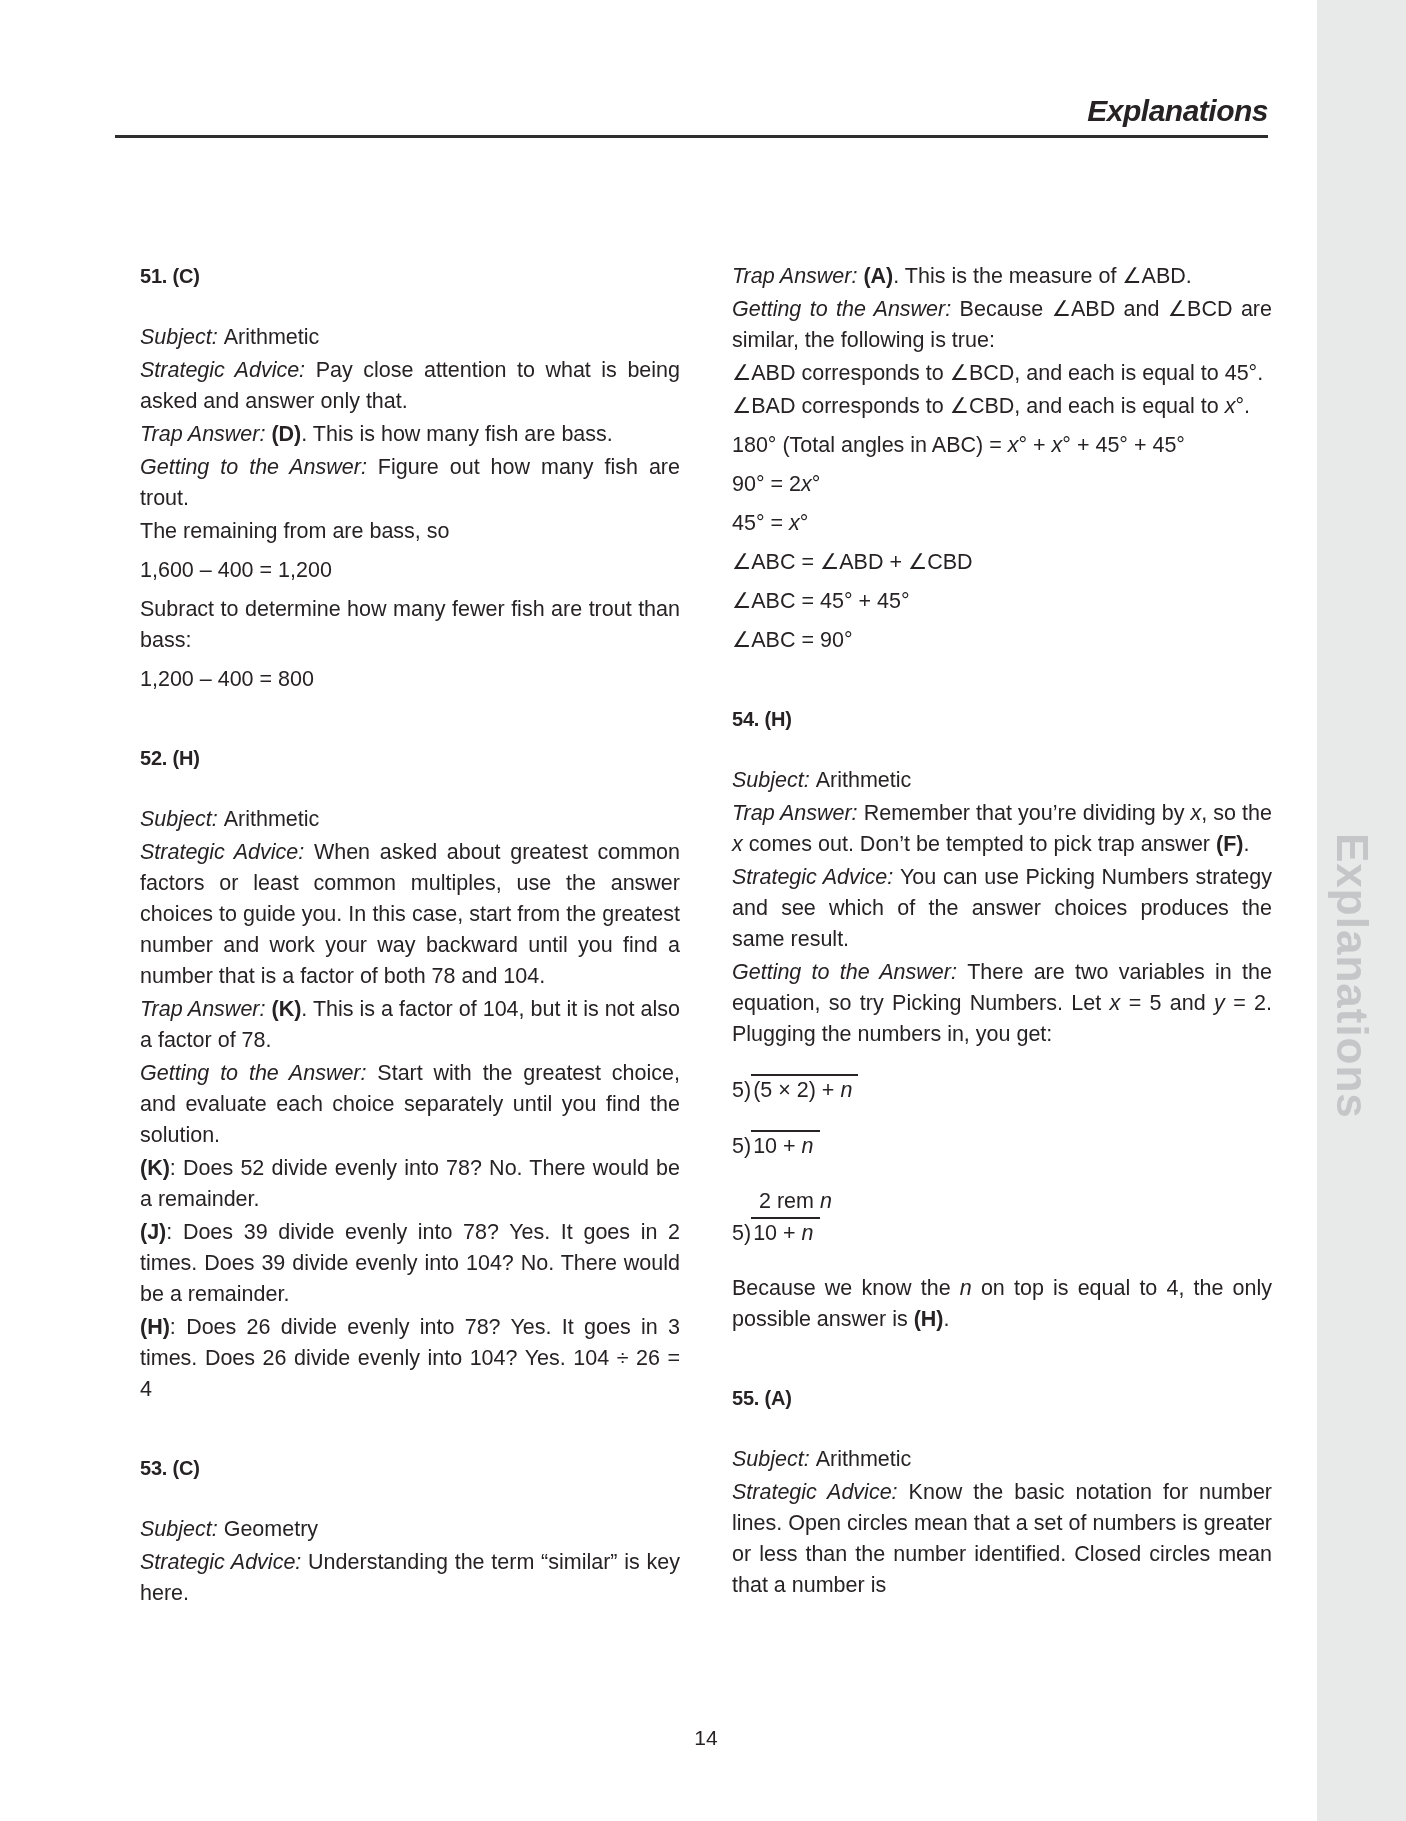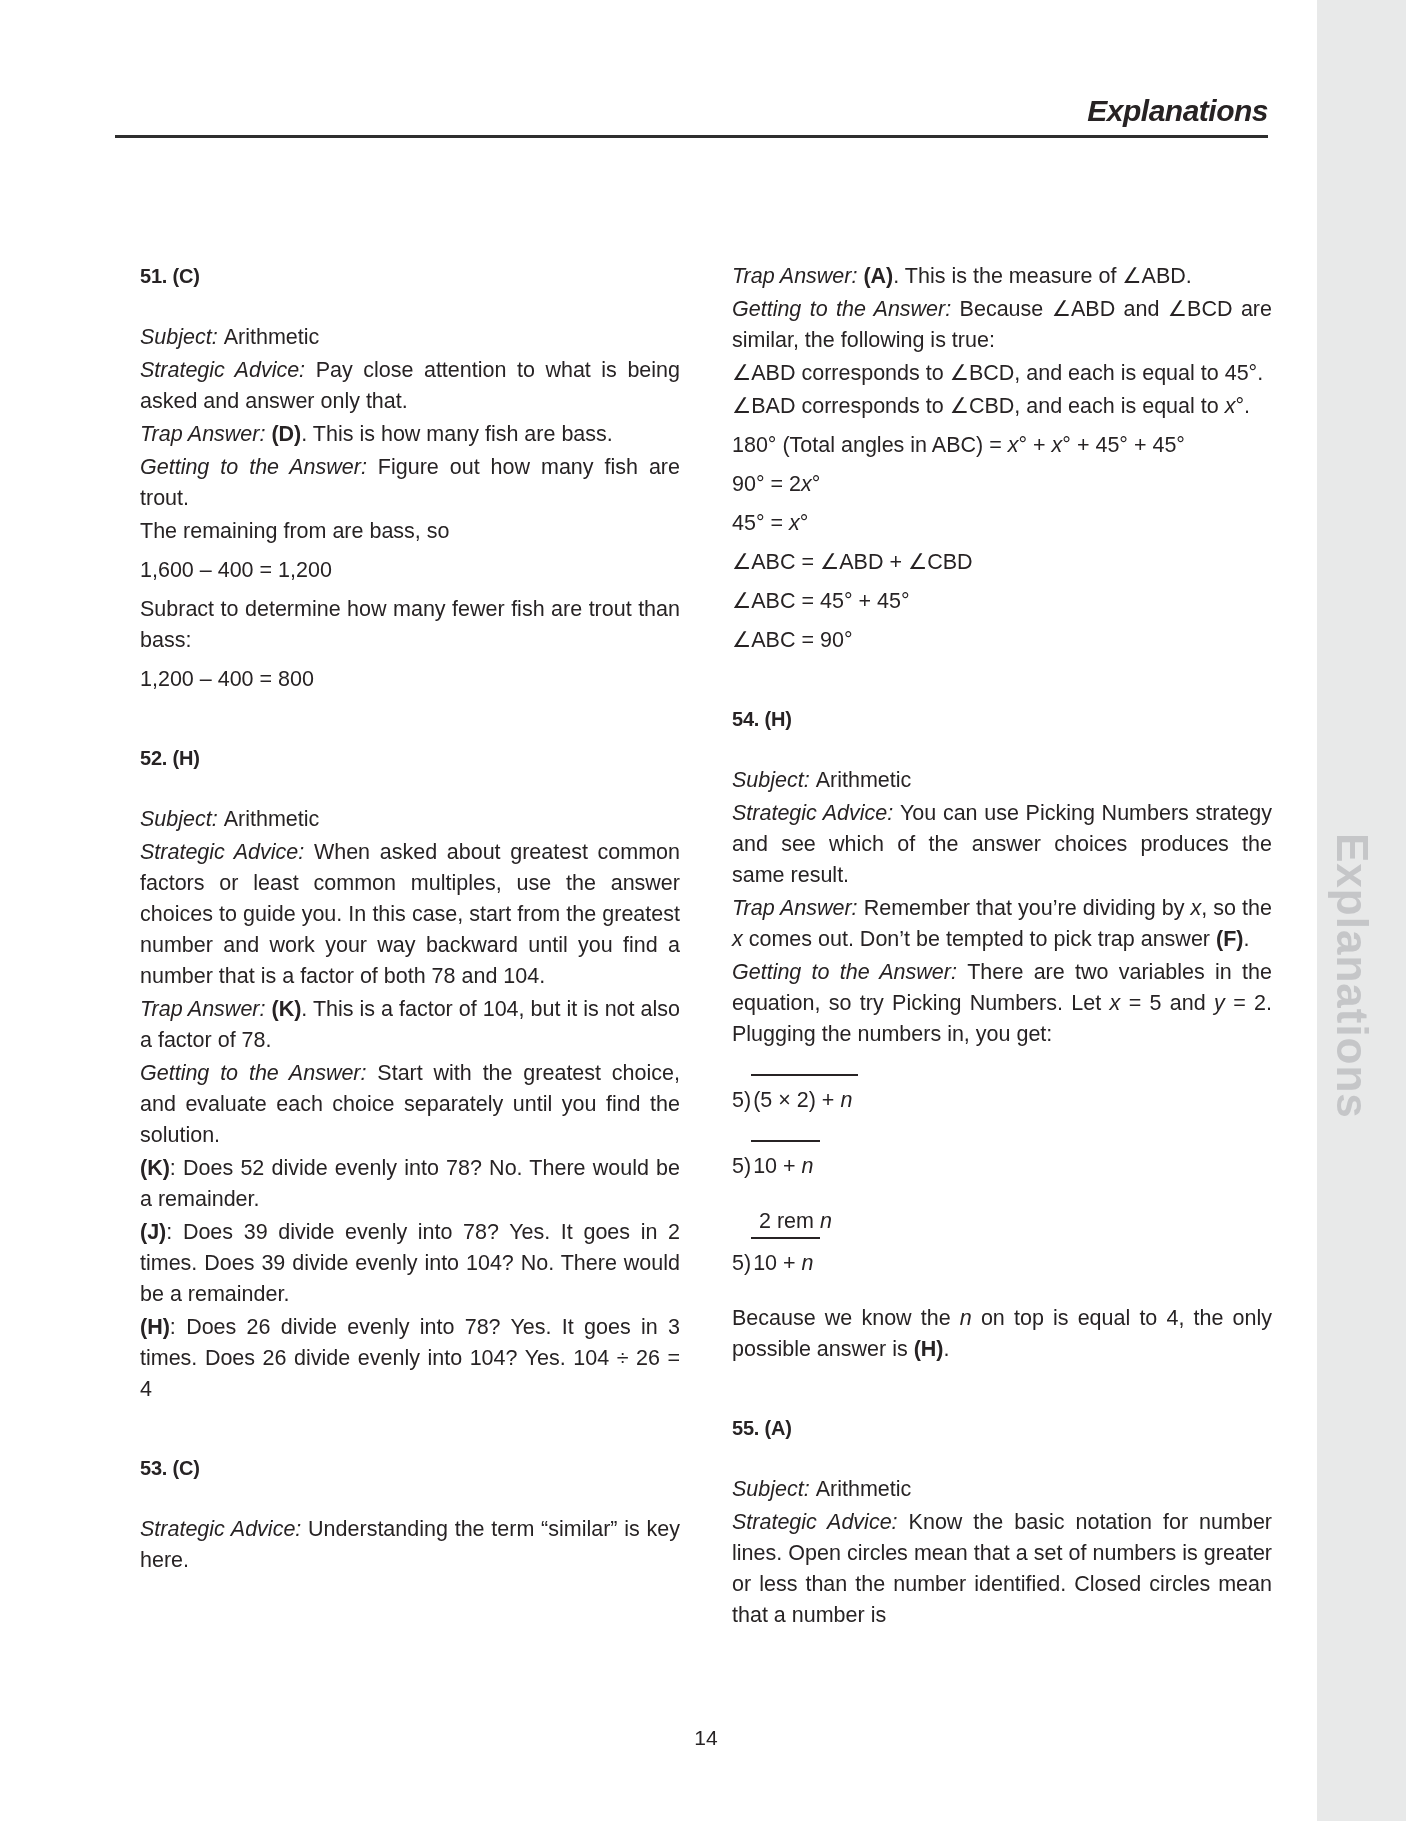--- a/index.html
+++ b/index.html
@@ -15,21 +15,21 @@
   .col-left{left:140px}
   .col-right{left:732px}
   .para{margin:0 0 2px;text-align:justify}
   .eq{margin:8px 0;text-align:left}
   .h{font-size:20px;font-weight:bold;margin:48px 0 30px;letter-spacing:-0.2px}
   .col .h:first-child{margin-top:0}
   .i{font-style:italic}
   .b{font-weight:bold}
   .ldiv{margin:24px 0;text-align:left}
   .ld-quot{padding-left:27px}
-  .ld-dividend{display:inline-block;border-top:2.5px solid #272324;padding:11px 6px 0 2px;line-height:27px}
+  .ld-dividend{display:inline-block;border-top:2.5px solid #272324;padding:1px 6px 0 2px;line-height:27px}
   .page-num{position:absolute;left:678px;top:1726px;width:56px;text-align:center;font-size:21px}
 </style>
 </head>
 <body>
 
 <div class="sidebar">
   <div class="sidebar-label">Explanations</div>
 </div>
 
 <div class="header-title">Explanations</div>
@@ -49,39 +49,40 @@
   <div class="h"><span class="b">52. (H)</span></div>
   <p class="para"><span class="i">Subject: </span><span>Arithmetic</span></p>
   <p class="para"><span class="i">Strategic Advice: </span><span>When asked about greatest common factors or least common multiples, use the answer choices to guide you. In this case, start from the greatest number and work your way backward until you find a number that is a factor of both 78 and 104.</span></p>
   <p class="para"><span class="i">Trap Answer: </span><span class="b">(K)</span><span>. This is a factor of 104, but it is not also a factor of 78.</span></p>
   <p class="para"><span class="i">Getting to the Answer: </span><span>Start with the greatest choice, and evaluate each choice separately until you find the solution.</span></p>
   <p class="para"><span class="b">(K)</span><span>: Does 52 divide evenly into 78? No. There would be a remainder.</span></p>
   <p class="para"><span class="b">(J)</span><span>: Does 39 divide evenly into 78? Yes. It goes in 2 times. Does 39 divide evenly into 104? No. There would be a remainder.</span></p>
   <p class="para"><span class="b">(H)</span><span>: Does 26 divide evenly into 78? Yes. It goes in 3 times. Does 26 divide evenly into 104? Yes. 104 ÷ 26 = 4</span></p>
 
   <div class="h"><span class="b">53. (C)</span></div>
+  <p class="para"><span class="i">Subject: </span><span>Geometry</span></p>
   <p class="para"><span class="i">Strategic Advice: </span><span>Understanding the term “similar” is key here.</span></p>
 </div>
 
 <div class="col col-right">
   <p class="para"><span class="i">Trap Answer: </span><span class="b">(A)</span><span>. This is the measure of ∠ABD.</span></p>
   <p class="para"><span class="i">Getting to the Answer: </span><span>Because ∠ABD and ∠BCD are similar, the following is true:</span></p>
   <p class="para"><span>∠ABD corresponds to ∠BCD, and each is equal to 45°.</span></p>
   <p class="para"><span>∠BAD corresponds to ∠CBD, and each is equal to </span><span class="i">x</span><span>°.</span></p>
   <div class="eq"><span>180° (Total angles in ABC) = </span><span class="i">x</span><span>° + </span><span class="i">x</span><span>° + 45° + 45°</span></div>
   <div class="eq"><span>90° = 2</span><span class="i">x</span><span>°</span></div>
   <div class="eq"><span>45° = </span><span class="i">x</span><span>°</span></div>
   <div class="eq"><span>∠ABC = ∠ABD + ∠CBD</span></div>
   <div class="eq"><span>∠ABC = 45° + 45°</span></div>
   <div class="eq"><span>∠ABC = 90°</span></div>
 
   <div class="h"><span class="b">54. (H)</span></div>
   <p class="para"><span class="i">Subject: </span><span>Arithmetic</span></p>
+  <p class="para"><span class="i">Trap Answer: </span><span>Remember that you’re dividing by </span><span class="i">x</span><span>, so the </span><span class="i">x</span><span> comes out. Don’t be tempted to pick trap answer </span><span class="b">(F)</span><span>.</span></p>
   <p class="para"><span class="i">Strategic Advice: </span><span>You can use Picking Numbers strategy and see which of the answer choices produces the same result.</span></p>
-  <p class="para"><span class="i">Trap Answer: </span><span>Remember that you’re dividing by </span><span class="i">x</span><span>, so the </span><span class="i">x</span><span> comes out. Don’t be tempted to pick trap answer </span><span class="b">(F)</span><span>.</span></p>
   <p class="para"><span class="i">Getting to the Answer: </span><span>There are two variables in the equation, so try Picking Numbers. Let </span><span class="i">x</span><span> = 5 and </span><span class="i">y</span><span> = 2. Plugging the numbers in, you get:</span></p>
 
   <div class="ldiv"><span>5)</span><span class="ld-dividend"><span>(5 × 2) + </span><span class="i">n</span></span></div>
 
   <div class="ldiv"><span>5)</span><span class="ld-dividend"><span>10 + </span><span class="i">n</span></span></div>
 
   <div class="ldiv">
     <div class="ld-quot"><span>2 rem </span><span class="i">n</span></div>
     <div><span>5)</span><span class="ld-dividend"><span>10 + </span><span class="i">n</span></span></div>
   </div>

